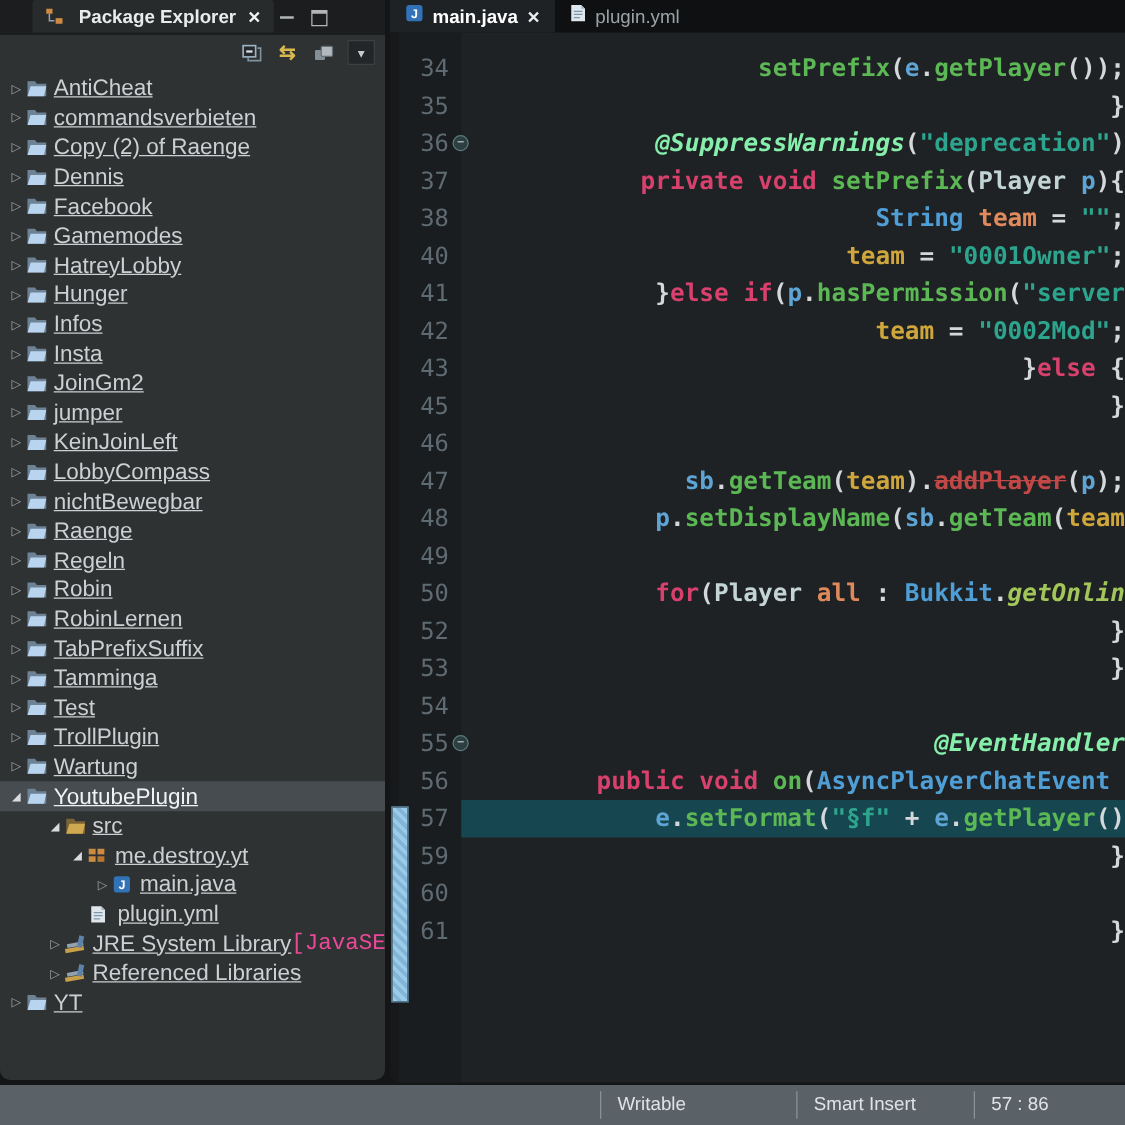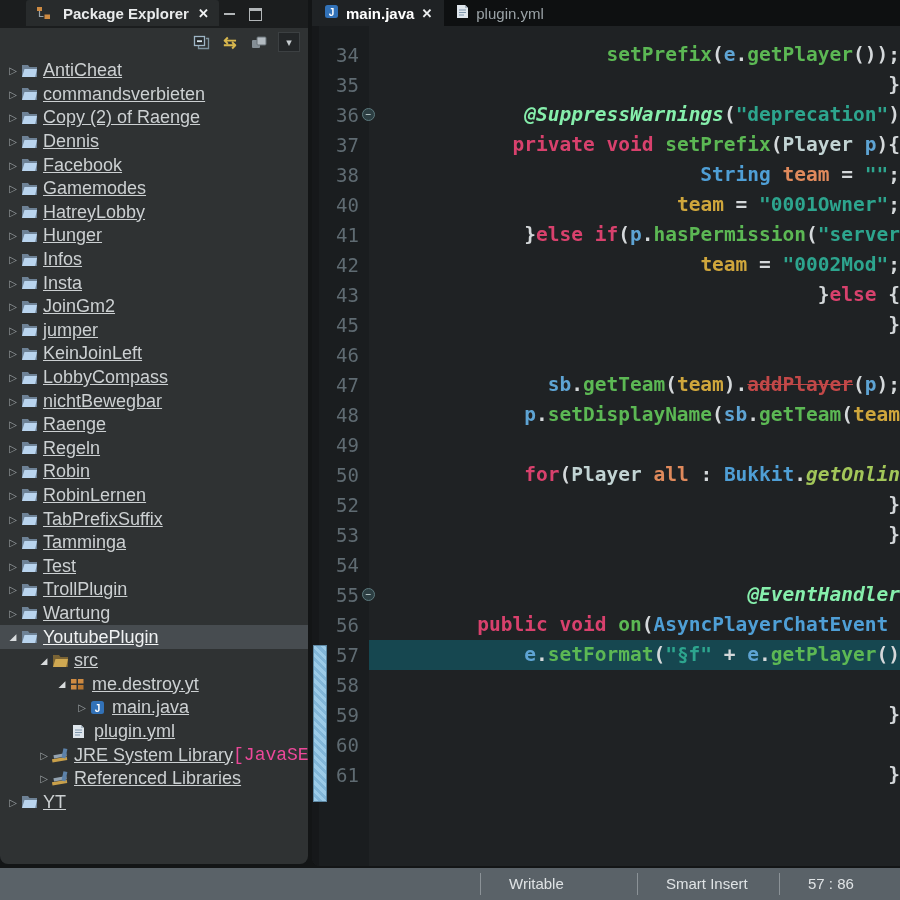--- a/index.html
+++ b/index.html
@@ -55,21 +55,21 @@
   .tk-var{color:#5ea4d4;}
   .tk-decl{color:#e08a5c;}
   .tk-ref{color:#cfa63c;}
   .tk-ann{color:#86efac;font-style:italic;}
   .tk-dep{color:#c24848;text-decoration:line-through;}
   .tk-stat{color:#a2c659;font-style:italic;}
   .tk-pale{color:#c2d4d4;}
 
   
   #statusbar{position:absolute;left:0;top:868px;width:900px;height:32px;background:#5a6268;display:flex;align-items:center;font-size:15px;color:#dfe3e5;}
-  #statusbar .sect{border-left:1px solid #8b9297;height:22px;line-height:22px;padding-left:28px;box-sizing:border-box;}
+  #statusbar .sect{border-left:1px solid #8b9297;height:22px;line-height:22px;padding-left:13px;box-sizing:border-box;}
   #status-writable{margin-left:480px;width:157px;}
   #status-smart{width:142px;}
 </style>
 </head>
 <body>
 
 <div id="root">
 
   <div id="pkg-panel">
     <div id="pkg-header">
@@ -477,21 +477,20 @@
           <div class="cline"><div class="gut">47</div><div class="ctext"><span class="tk-pl">        </span><span class="tk-var">sb</span><span class="tk-pl">.</span><span class="tk-meth">getTeam</span><span class="tk-pl">(</span><span class="tk-ref">team</span><span class="tk-pl">).</span><span class="tk-dep">addPlayer</span><span class="tk-pl">(</span><span class="tk-var">p</span><span class="tk-pl">);</span></div></div>
           <div class="cline"><div class="gut">48</div><div class="ctext"><span class="tk-pl">        </span><span class="tk-var">p</span><span class="tk-pl">.</span><span class="tk-meth">setDisplayName</span><span class="tk-pl">(</span><span class="tk-var">sb</span><span class="tk-pl">.</span><span class="tk-meth">getTeam</span><span class="tk-pl">(</span><span class="tk-ref">team</span></div></div>
           <div class="cline"><div class="gut">49</div><div class="ctext"></div></div>
           <div class="cline"><div class="gut">50</div><div class="ctext"><span class="tk-pl">        </span><span class="tk-kw">for</span><span class="tk-pl">(</span><span class="tk-pale">Player</span><span class="tk-pl"> </span><span class="tk-decl">all</span><span class="tk-pl"> : </span><span class="tk-cls">Bukkit</span><span class="tk-pl">.</span><span class="tk-stat">getOnlin</span></div></div>
           <div class="cline"><div class="gut">52</div><div class="ctext"><span class="tk-pl">        }</span></div></div>
           <div class="cline"><div class="gut">53</div><div class="ctext"><span class="tk-pl">    }</span></div></div>
           <div class="cline"><div class="gut">54</div><div class="ctext"></div></div>
           <div class="cline"><div class="gut">55<span class="fold">−</span></div><div class="ctext"><span class="tk-pl">    </span><span class="tk-ann">@EventHandler</span></div></div>
           <div class="cline"><div class="gut">56</div><div class="ctext"><span class="tk-pl">    </span><span class="tk-kw">public</span><span class="tk-pl"> </span><span class="tk-kw">void</span><span class="tk-pl"> </span><span class="tk-meth">on</span><span class="tk-pl">(</span><span class="tk-cls">AsyncPlayerChatEvent</span><span class="tk-pl"> </span></div></div>
           <div class="cline hl"><div class="gut">57</div><div class="ctext"><span class="tk-pl">        </span><span class="tk-var">e</span><span class="tk-pl">.</span><span class="tk-meth">setFormat</span><span class="tk-pl">(</span><span class="tk-str">"§f"</span><span class="tk-pl"> + </span><span class="tk-var">e</span><span class="tk-pl">.</span><span class="tk-meth">getPlayer</span><span class="tk-pl">()</span></div></div>
-          <div class="cline"><div class="gut">58</div><div class="ctext"></div></div>
           <div class="cline"><div class="gut">59</div><div class="ctext"><span class="tk-pl">    }</span></div></div>
           <div class="cline"><div class="gut">60</div><div class="ctext"></div></div>
           <div class="cline"><div class="gut">61</div><div class="ctext"><span class="tk-pl">}</span></div></div>
         </div>
     </div>
   </div>
 
   <div id="statusbar">
     <span id="status-writable" class="sect">Writable</span>
     <span id="status-smart" class="sect">Smart Insert</span>

